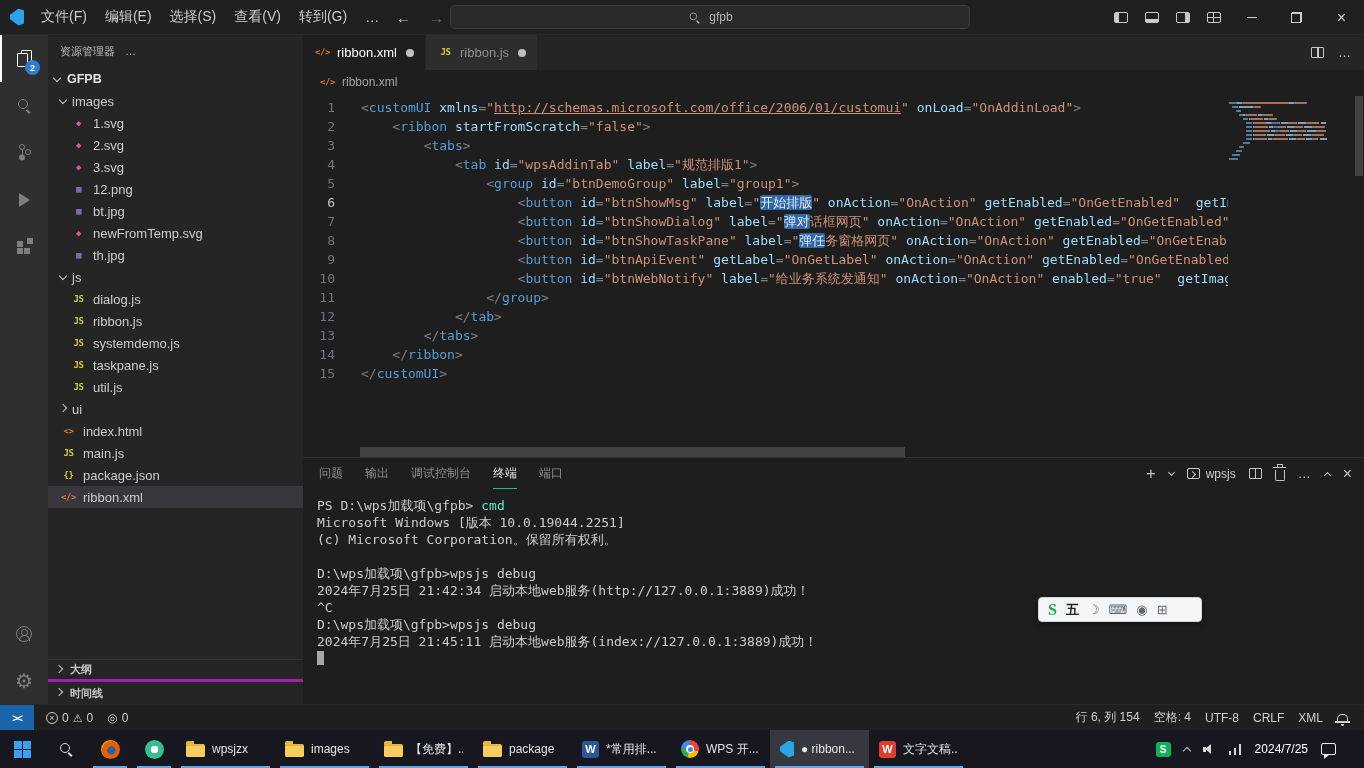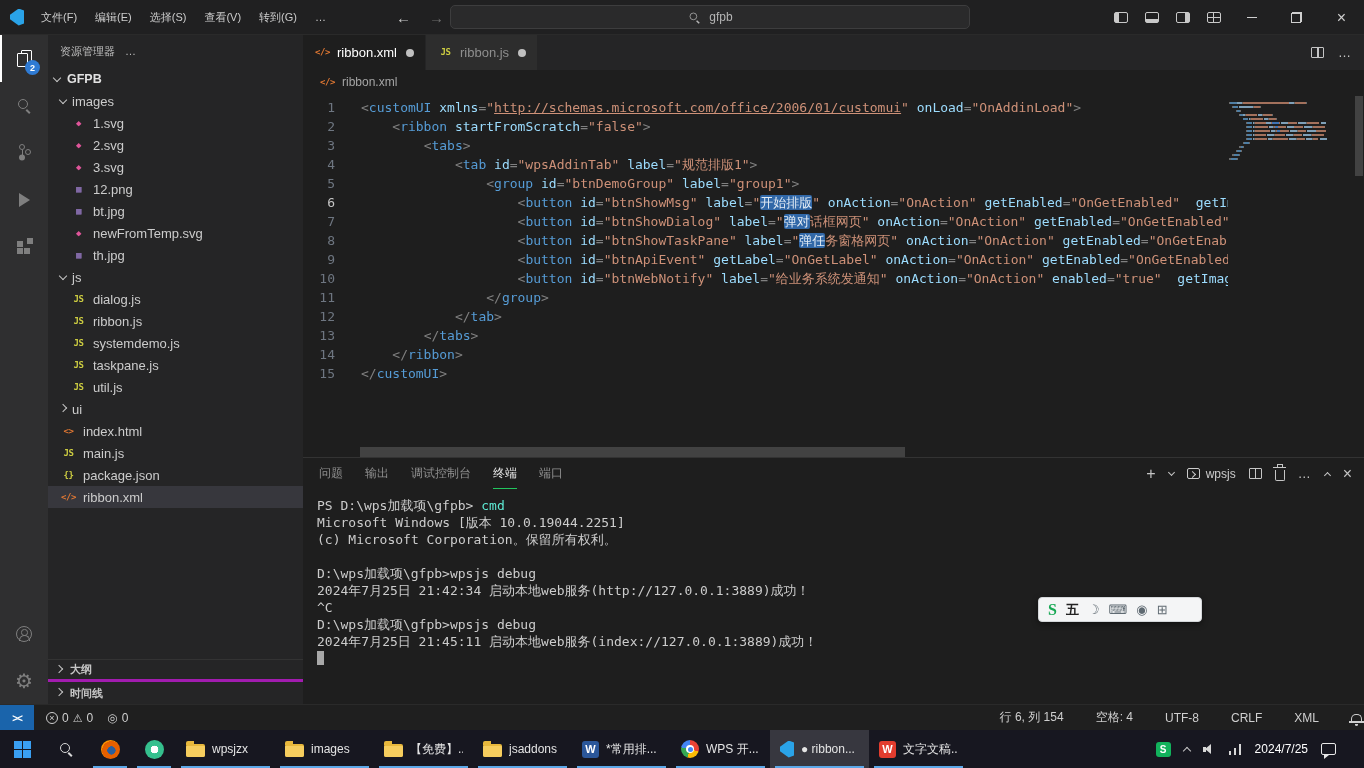--- a/index.html
+++ b/index.html
@@ -4,21 +4,21 @@
 <style>
 *{box-sizing:border-box;margin:0;padding:0}
 html,body{width:1364px;height:768px;overflow:hidden;background:#000}
 body{font-family:"Liberation Sans",sans-serif;font-size:13px;color:#ccc}
 .app{position:relative;width:1364px;height:768px;background:#1e1e1e;overflow:hidden}
 
 
 .titlebar{position:relative;height:35px;background:#202021;display:flex;align-items:center;color:#cccccc;border-bottom:1px solid #2a2a2a}
 .tb-logo{margin:0 8px 0 10px}
 .menubar{display:flex;height:100%}
-.menu-item{padding:0 9px;display:flex;align-items:center;font-size:11px}
+.menu-item{padding:0 9px;display:flex;align-items:center;font-size:14px}
 .navs{position:absolute;left:396px;top:0;height:100%;display:flex;align-items:center;gap:18px;font-size:15px}
 .nav-fwd{color:#6d6d6d}
 .cmd-center{position:absolute;left:450px;top:5px;width:520px;height:24px;background:#2a2a2b;border:1px solid #3d3d3e;border-radius:5px;display:flex;align-items:center;justify-content:center;gap:7px;color:#b5b5b5;font-size:12px}
 .tb-controls{position:absolute;right:0;top:0;height:35px;display:flex;align-items:center}
 .layout-ic{width:31px;height:35px;display:flex;align-items:center;justify-content:center;color:#c9c9c9}
 .win-btn{width:45px;height:35px;display:flex;align-items:center;justify-content:center;color:#cfcfcf;font-size:15px}
 .i-min{width:10px;height:1.2px;background:#cfcfcf}
 .i-restore{width:11px;height:11px;position:relative}
 .i-restore::before{content:"";position:absolute;right:0;top:0;width:8px;height:8px;border:1.1px solid #cfcfcf}
 .i-restore::after{content:"";position:absolute;left:0;bottom:0;width:8px;height:8px;border:1.1px solid #cfcfcf;background:#202021}
@@ -127,21 +127,21 @@
 
 .statusbar{height:26px;background:#1f1f1f;border-top:1px solid #2a2a2a;display:flex;align-items:center;font-size:12px;color:#cfcfcf}
 .sb-left{display:flex;align-items:center;height:100%;gap:10px}
 .remote{width:34px;height:100%;background:#1a64ab;color:#fff;display:flex;align-items:center;justify-content:center}
 .g-remote::before{content:"><";font-weight:bold;font-size:10px;letter-spacing:-1px}
 .sb-item{display:flex;align-items:center;gap:4px;padding:0 2px}
 .i-errc{width:12px;height:12px;border:1.1px solid currentColor;border-radius:50%;position:relative}
 .i-errc::before{content:"×";position:absolute;left:0;right:0;top:-1px;text-align:center;font-size:9px;line-height:12px}
 .g-warn::before{content:"⚠";font-size:11px}
 .g-port::before{content:"◎";font-size:12px}
-.sb-right{margin-left:auto;display:flex;align-items:center;gap:28px;}
+.sb-right{margin-left:auto;display:flex;align-items:center;gap:10px;padding-right:14px}
 .i-bell{width:11px;height:9px;border:1.3px solid currentColor;border-bottom:none;border-radius:5px 5px 0 0;position:relative;margin-top:1px}
 .i-bell::before{content:"";position:absolute;left:-3px;bottom:0;width:15px;height:1.3px;background:currentColor}
 .i-bell::after{content:"";position:absolute;left:3px;bottom:-3.6px;width:3px;height:2.4px;background:currentColor;border-radius:0 0 2px 2px}
 
 
 .ime{position:absolute;left:1038px;top:597px;width:164px;height:25px;background:#f4f5f6;border:1px solid #d4d7da;border-radius:4px;box-shadow:0 2px 6px rgba(0,0,0,.45);display:flex;align-items:center;gap:9px;padding:0 9px;z-index:30}
 .ime-logo{color:#17a854;font-weight:bold;font-size:16px;font-family:"Liberation Serif",serif}
 .ime-mode{color:#222;font-size:13px;font-weight:bold}
 .ime-ic{color:#5f6a72;font-size:13px;line-height:1}
 .g-moon::before{content:"☽"}
@@ -547,21 +547,21 @@
           <span class="tb-label">images</span>
           <span class="runline"></span>
         </div>
         <div class="tb-btn labeled">
           <span class="i-folder"></span>
           <span class="tb-label">【免费】...</span>
           <span class="runline"></span>
         </div>
         <div class="tb-btn labeled">
           <span class="i-folder"></span>
-          <span class="tb-label">jsaddons</span>
+          <span class="tb-label">package</span>
           <span class="runline"></span>
         </div>
         <div class="tb-btn labeled">
           <span class="app-badge" style="background: rgb(43, 87, 154); color: rgb(255, 255, 255);">W</span>
           <span class="tb-label">*常用排...</span>
           <span class="runline"></span>
         </div>
         <div class="tb-btn labeled">
           <span class="i-chrome"></span>
           <span class="tb-label">WPS 开...</span>

